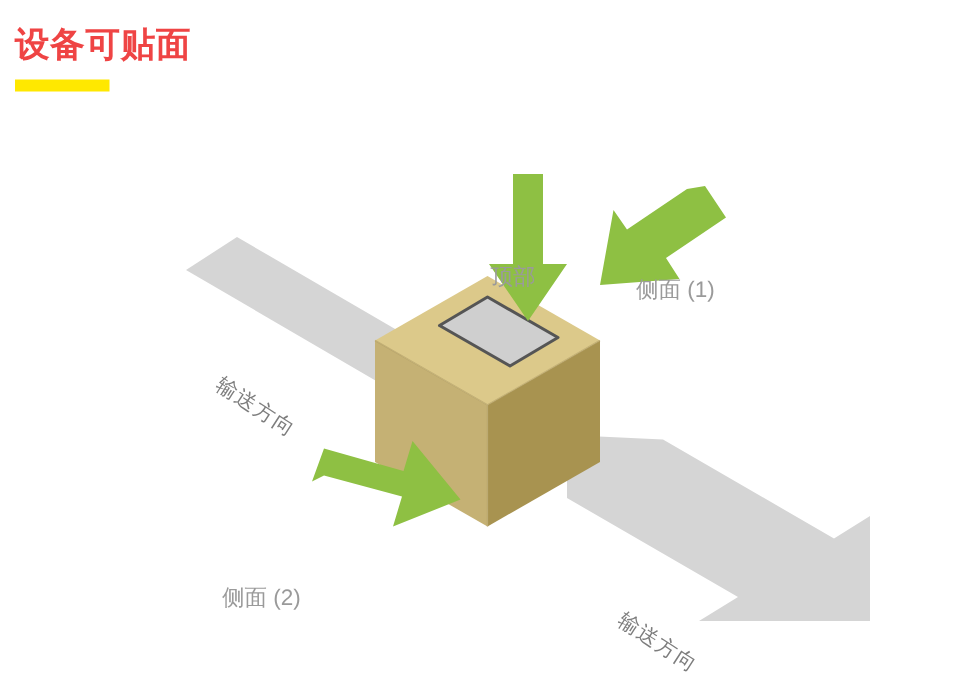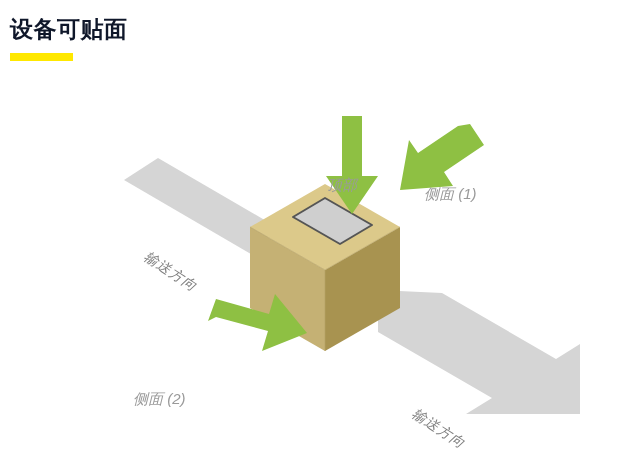--- a/index.html
+++ b/index.html
@@ -26,59 +26,58 @@
   
   .heading-block {
     position: absolute;
     left: 10px;
     top: 14px;
     width: 400px;
   }
   .heading-title {
     font-size: 23px;
     font-weight: bold;
-    color: #0f172a;
+    color: #ef4444;
     letter-spacing: 0.5px;
     line-height: 30px;
     white-space: nowrap;
   }
   .heading-rule {
     margin-top: 9px;
     width: 63px;
     height: 8px;
     background: #ffe800;
   }
 
   
   .figure-stage {
     position: absolute;
     left: 0;
     top: 80px;
     width: 584px;
     height: 378px;
-    font-style: italic;
   }
   .figure-svg {
     position: absolute;
     left: 0;
     top: 0;
     display: block;
   }
 
   
   .callout {
     position: absolute;
     font-size: 15px;
     color: #9a9a9a;
     white-space: nowrap;
     line-height: 18px;
   }
   .callout-top       { left: 327px; top: 96px; }
   .callout-side1     { left: 424px; top: 105px; text-align: center; }
-  .callout-side2     { left: 133px; top: 310px; }
+  .callout-side2     { left: 148px; top: 310px; }
 
   
   .band-caption {
     position: absolute;
     font-size: 14px;
     color: #7d7d7d;
     white-space: nowrap;
     line-height: 16px;
     letter-spacing: 1px;
   }

